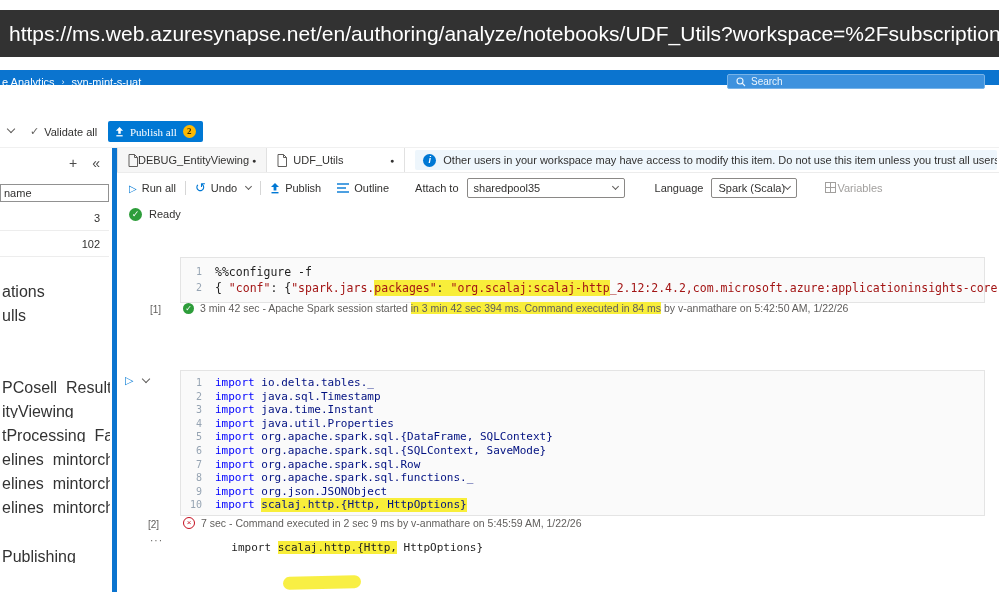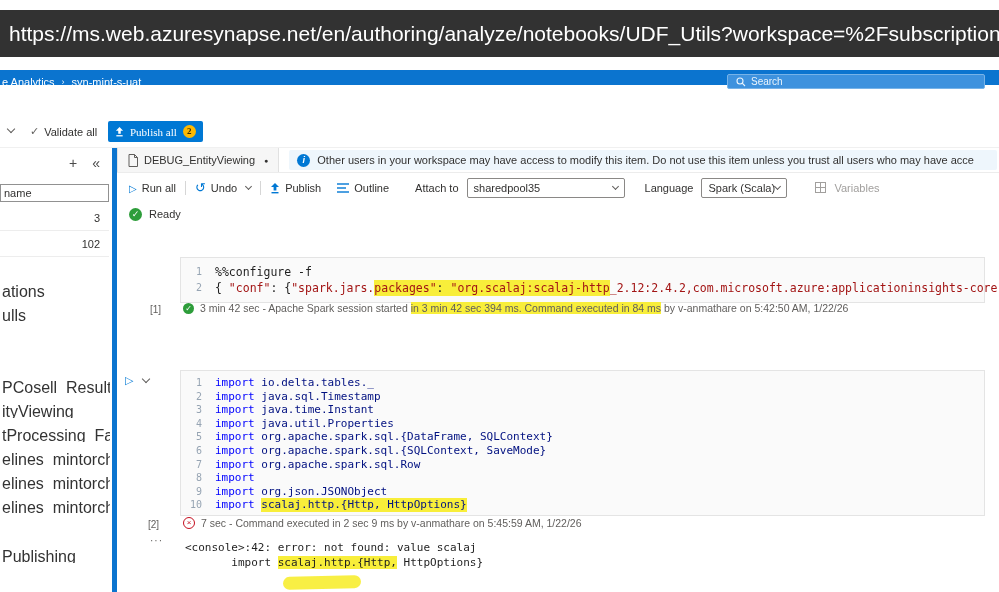--- a/index.html
+++ b/index.html
@@ -50,21 +50,21 @@
   .side-row{position:absolute;left:0;width:109px;height:26px;border-bottom:1px solid #ededed;
     display:flex;align-items:center;justify-content:flex-end;padding-right:9px;font-size:11px;color:#323130;}
   .side-item{position:absolute;left:2px;width:108px;height:15px;font-size:16px;color:#333;
     white-space:nowrap;overflow:hidden;cursor:pointer;}
 
   
   .content{position:absolute;left:117px;top:148px;width:882px;height:444px;background:#fff;}
 
   .tabbar{position:absolute;left:0;top:0;width:882px;height:25px;display:flex;align-items:stretch;
     border-bottom:1px solid #ececec;background:#fff;}
-  .tab{display:flex;align-items:center;gap:6px;padding:0 10px;font-size:11px;color:#323130;
+  .tab{display:flex;align-items:center;padding:0 10px;font-size:11px;color:#323130;
     border-right:1px solid #e1e1e1;background:#f6f6f6;cursor:pointer;white-space:nowrap;}
   .tab:first-child{border-left:1px solid #e1e1e1}
   .tab.active{background:#fff;}
   .tab2{width:138px;justify-content:space-between;}
   .dirty{font-size:7px;color:#323130;margin-left:3px}
   .banner{flex:1;margin:2px 2px 2px 10px;background:#eef6fc;display:flex;align-items:center;gap:7px;
     padding:0 8px;font-size:11px;color:#323130;white-space:nowrap;overflow:hidden;border-radius:2px;}
   .info-icon{flex:none;width:13px;height:13px;border-radius:50%;background:var(--button,#0078d4);
     color:#fff;font-size:9px;font-weight:bold;font-style:italic;text-align:center;line-height:13px;}
 
@@ -73,21 +73,21 @@
   .tb-item{display:flex;align-items:center;gap:5px;cursor:pointer;white-space:nowrap;}
   .tb-sep{width:1px;height:14px;background:#d6d6d6;margin:0 9px;}
   .run-glyph{color:var(--button,#0078d4);font-size:10px;}
   .undo-glyph{color:var(--button,#0078d4);font-size:13px;line-height:10px;}
   .tb-icon{color:var(--button,#0078d4);display:flex;align-items:center;}
   .tb-label-muted{color:#323130}
   .dropdown{height:20px;border:1px solid #8a8886;border-radius:2px;background:#fff;display:flex;
     align-items:center;justify-content:space-between;padding:0 6px;font-size:11px;color:#323130;cursor:pointer;}
   .dd-attach{width:158px;margin-left:8px;}
   .dd-lang{width:86px;margin-left:8px;}
-  .variables{margin-left:28px;color:#a19f9d;display:flex;align-items:flex-start;gap:8px;}
+  .variables{margin-left:28px;color:#a19f9d;display:flex;align-items:flex-start;gap:1px;}
 
   .ready-row{position:absolute;left:0;top:55px;height:22px;display:flex;align-items:center;gap:7px;
     padding-left:12px;font-size:11px;color:#323130;}
   .ok-badge{width:13px;height:13px;border-radius:50%;background:#2d9d3a;color:#fff;font-size:9px;
     line-height:13px;text-align:center;flex:none;}
   .ok-badge.sm{width:11px;height:11px;font-size:8px;line-height:11px}
   .err-badge{width:12px;height:12px;border-radius:50%;border:1px solid #c50f1f;color:#c50f1f;
     font-size:8px;line-height:10px;text-align:center;flex:none;}
 
   
@@ -198,20 +198,32 @@
       <div class="tab">
         <span style="display:flex">
           <svg width="10" height="13" viewBox="0 0 10 13">
               <path d="M1 .5 H6.5 L9.5 3.5 V12.5 H1 Z" fill="none" stroke="#605e5c"></path>
               <path d="M6.5 .5 V3.5 H9.5" fill="none" stroke="#605e5c"></path>
             </svg>
         </span>
         <span>DEBUG_EntityViewing</span>
         <span class="dirty">●</span>
       </div>
+      <div class="tab tab2 active">
+        <span style="display:flex;align-items:center;gap:6px">
+          <span style="display:flex">
+            <svg width="10" height="13" viewBox="0 0 10 13">
+                <path d="M1 .5 H6.5 L9.5 3.5 V12.5 H1 Z" fill="none" stroke="#605e5c"></path>
+                <path d="M6.5 .5 V3.5 H9.5" fill="none" stroke="#605e5c"></path>
+              </svg>
+          </span>
+          <span>UDF_Utils</span>
+        </span>
+        <span class="dirty">●</span>
+      </div>
       <div class="banner">
         <span class="info-icon">i</span>
         <span>Other users in your workspace may have access to modify this item. Do not use this item unless you trust all users who may have acce</span>
       </div>
     </div>
 
     <div class="nb-toolbar">
       <div class="tb-item">
         <span class="run-glyph">▷</span>
         <span>Run all</span>
@@ -240,21 +252,21 @@
               <line x1="0" y1="9" x2="12" y2="9" stroke="currentColor" stroke-width="1.4"></line>
             </svg>
         </span>
         <span>Outline</span>
       </div>
       <span class="tb-label-muted" style="margin-left:26px">Attach to</span>
       <div class="dropdown dd-attach">
         <span>sharedpool35</span>
         <span class="chev small"></span>
       </div>
-      <span class="tb-label-muted" style="margin-left:20px">Language</span>
+      <span class="tb-label-muted" style="margin-left:30px">Language</span>
       <div class="dropdown dd-lang">
         <span>Spark (Scala)</span>
         <span class="chev small"></span>
       </div>
       <div class="variables">
         <span style="display:flex">
           <svg width="11" height="11" viewBox="0 0 11 11">
               <rect x=".5" y=".5" width="10" height="10" fill="none" stroke="#a19f9d"></rect>
               <line x1="5.5" y1="0" x2="5.5" y2="11" stroke="#a19f9d"></line>
               <line x1="0" y1="5.5" x2="11" y2="5.5" stroke="#a19f9d"></line>
@@ -287,33 +299,32 @@
     </div>
 
     <div class="cell cell2">
         <div class="code-line"><span class="ln">1</span><span class="tok-kw">import </span><span class="tok-ns">io.delta.tables._</span></div>
         <div class="code-line"><span class="ln">2</span><span class="tok-kw">import </span><span class="tok-ns">java.sql.Timestamp</span></div>
         <div class="code-line"><span class="ln">3</span><span class="tok-kw">import </span><span class="tok-ns">java.time.Instant</span></div>
         <div class="code-line"><span class="ln">4</span><span class="tok-kw">import </span><span class="tok-ns">java.util.Properties</span></div>
         <div class="code-line"><span class="ln">5</span><span class="tok-kw">import </span><span class="tok-ns">org.apache.spark.sql.{DataFrame, SQLContext}</span></div>
         <div class="code-line"><span class="ln">6</span><span class="tok-kw">import </span><span class="tok-ns">org.apache.spark.sql.{SQLContext, SaveMode}</span></div>
         <div class="code-line"><span class="ln">7</span><span class="tok-kw">import </span><span class="tok-ns">org.apache.spark.sql.Row</span></div>
-        <div class="code-line"><span class="ln">8</span><span class="tok-kw">import </span></div>
+        <div class="code-line"><span class="ln">8</span><span class="tok-kw">import </span><span class="tok-ns">org.apache.spark.sql.functions._</span></div>
         <div class="code-line"><span class="ln">9</span><span class="tok-kw">import </span><span class="tok-ns">org.json.JSONObject</span></div>
         <div class="code-line"><span class="ln">10</span><span class="tok-kw">import </span><span class="tok-ns tok-hl">scalaj.http.{Http, HttpOptions}</span></div>
       </div>
     <span class="exec-label exec2">[2]</span>
     <div class="result-row result2">
       <span class="err-badge">×</span>
       <span>
         <span>7 sec - Command executed in 2 sec 9 ms by v-anmathare on 5:45:59 AM, 1/22/26</span>
       </span>
     </div>
     <span class="out-ellipsis">···</span>
 
     <div class="error-block">
-      <div class="err-line">&lt;console&gt;:42: error: not found: value scalaj</div>
       <div class="err-line"><span>       import </span><span class="res-hl">scalaj.http.{Http,</span><span> HttpOptions}</span></div>
     </div>
     <div class="marker-blob"></div>
 
   </div>
 </div>
 
 </body></html>

